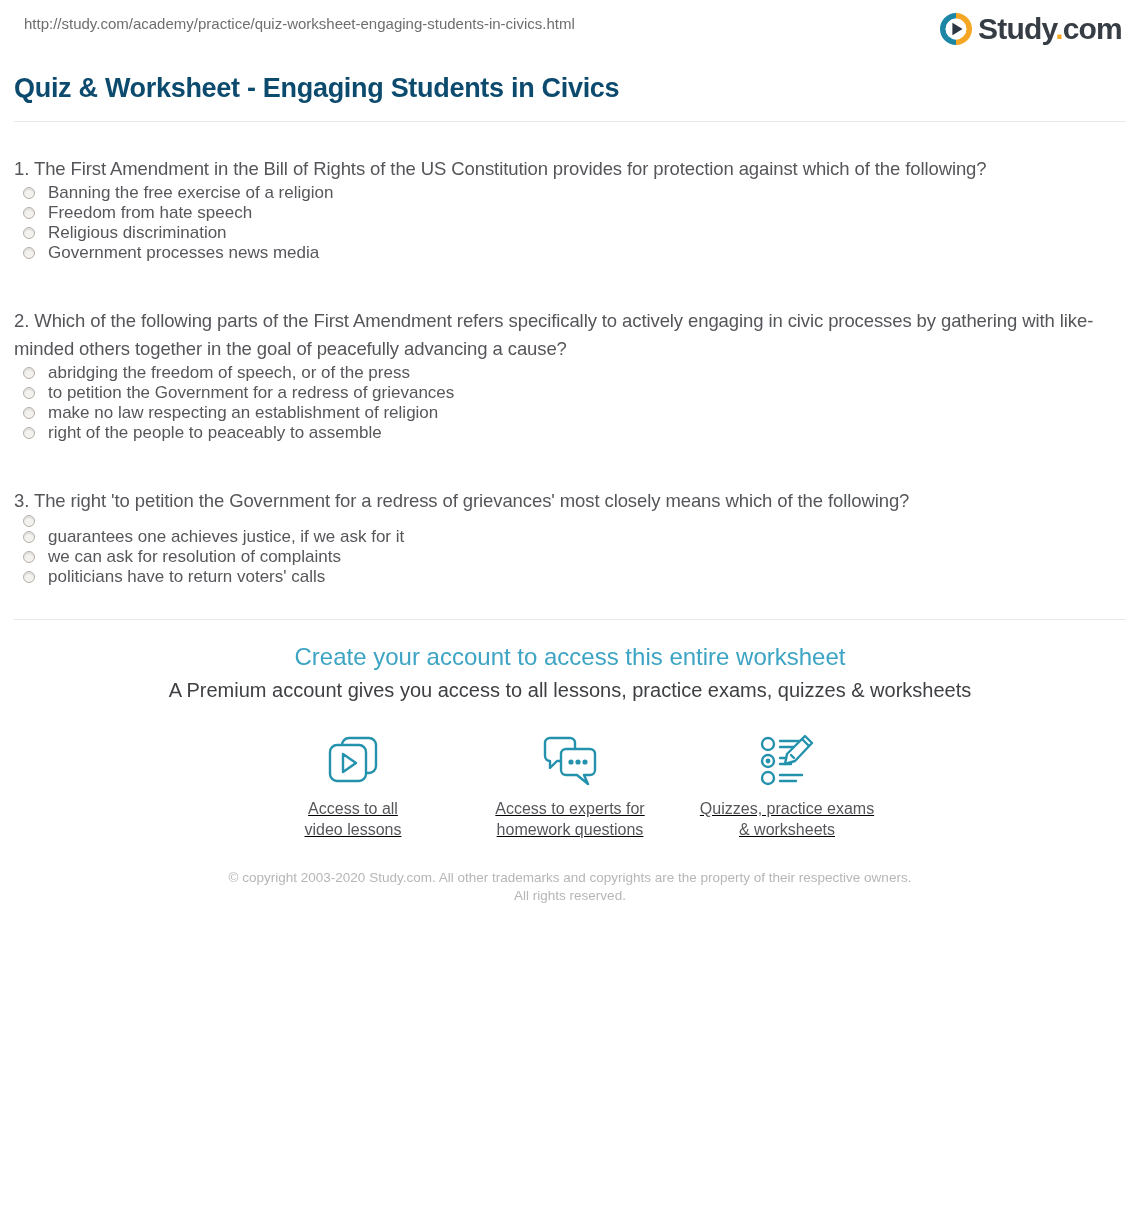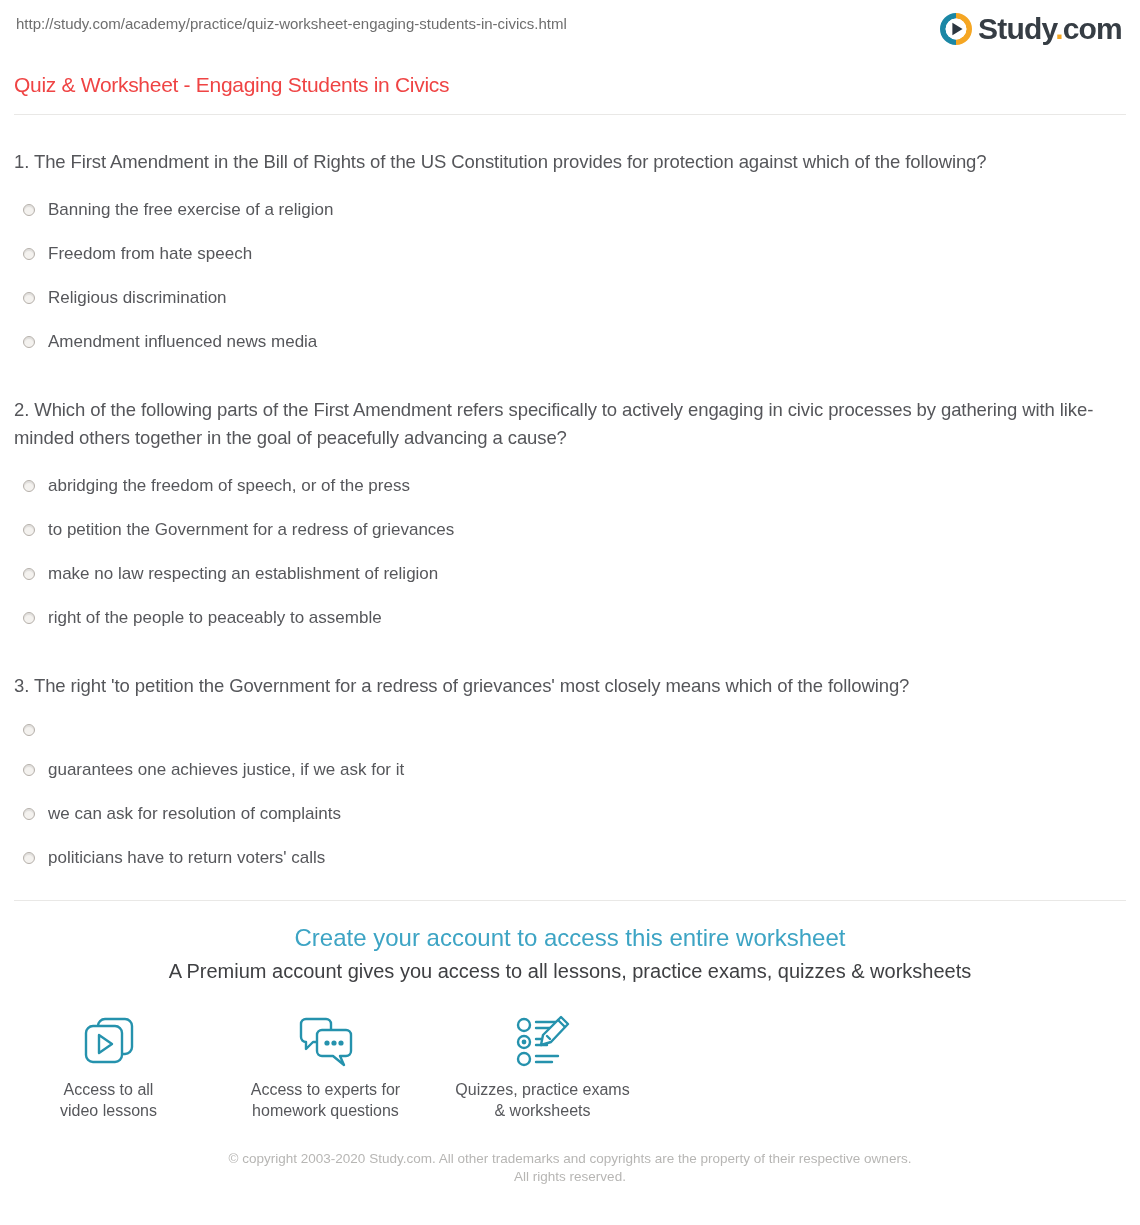--- a/index.html
+++ b/index.html
@@ -1,51 +1,51 @@
 <!DOCTYPE html>
 <html><head>
 <meta charset="utf-8">
 <style>
   * { margin:0; padding:0; box-sizing:border-box; }
   html,body { width:1140px; height:1225px; background:#ffffff; overflow:hidden;
     font-family:"Liberation Sans","DejaVu Sans",sans-serif; }
 
   
   .header { display:flex; justify-content:space-between; align-items:flex-start;
-    padding:12px 18px 0 16px; }
+    padding:12px 18px 0 24px; }
   .url-text { font-size:15px; color:#6e6e6e; padding-top:3px; letter-spacing:0; }
   .logo { display:flex; align-items:center; gap:5px; cursor:pointer; }
   .logo-icon { display:block; }
   .logo-text { font-size:30px; font-weight:bold; color:#363d44; letter-spacing:-0.8px; }
   .logo-dot { color:#f5a623; }
 
   
   .main { padding:0 14px; }
-  .page-title { margin-top:27px; font-size:21px; font-weight:normal; color:#ef4444;
+  .page-title { margin-top:27px; font-size:27px; font-weight:bold; color:#0c4a6e;
     letter-spacing:-0.3px; }
   .rule { border:none; border-top:1px solid #e9e8e6; margin-top:17px; }
 
   .question { margin-top:33px; }
   .question + .question { margin-top:44px; }
   .q-text { font-size:18.5px; font-weight:normal; color:#55565a; line-height:28px;
     letter-spacing:-0.1px; max-width:1112px; }
-  .option { display:flex; align-items:center; margin-top:24px; padding-left:9px; }
+  .option { display:flex; align-items:center; padding-left:9px; }
   .option:first-of-type { margin-top:22px; }
   .radio { width:12px; height:12px; border-radius:50%; border:1px solid #b5b0aa;
     background:#f4f2ef; box-shadow:inset 0 2px 1px rgba(0,0,0,0.08);
     flex-shrink:0; margin-right:13px; cursor:pointer; }
   .option-label { font-size:17px; color:#56575b; line-height:20px; }
 
   .bottom-rule { border:none; border-top:1px solid #e9e8e6; margin-top:32px; }
 
   
   .cta { text-align:center; padding-top:23px; }
   .cta-heading { font-size:24px; font-weight:normal; color:#3da4c4; line-height:28px; }
   .cta-sub { margin-top:8px; font-size:20px; color:#3f4043; }
-  .features { display:flex; margin-top:30px; }
+  .features { display:flex; justify-content:center; margin-top:30px;text-decoration:underline; }
   .feature { width:217px; display:flex; flex-direction:column; align-items:center; }
   .feature-icon-wrap { height:58px; display:flex; align-items:center; justify-content:center; }
   .feature-label { margin-top:8px; font-size:16px; color:#56575b; line-height:21px; }
   .feature-label span { display:block; }
 
   .copyright { margin-top:29px; margin-left:auto; margin-right:auto; max-width:700px;
     text-align:center; font-size:13.5px; line-height:18px; color:#b7b6b4; }
 
   svg .tealstroke { stroke:#2592ad; fill:none; stroke-width:2.4;
     stroke-linecap:round; stroke-linejoin:round; }
@@ -82,21 +82,21 @@
     <div class="option">
       <span class="radio"></span>
       <span class="option-label">Freedom from hate speech</span>
     </div>
     <div class="option">
       <span class="radio"></span>
       <span class="option-label">Religious discrimination</span>
     </div>
     <div class="option">
       <span class="radio"></span>
-      <span class="option-label">Amendment influenced news media</span>
+      <span class="option-label">Government processes news media</span>
     </div>
   </div>
 
   <div class="question">
     <div class="q-text">2. Which of the following parts of the First Amendment refers specifically to actively engaging in civic processes by gathering with like-minded others together in the goal of peacefully advancing a cause?</div>
     <div class="option">
       <span class="radio"></span>
       <span class="option-label">abridging the freedom of speech, or of the press</span>
     </div>
     <div class="option">

